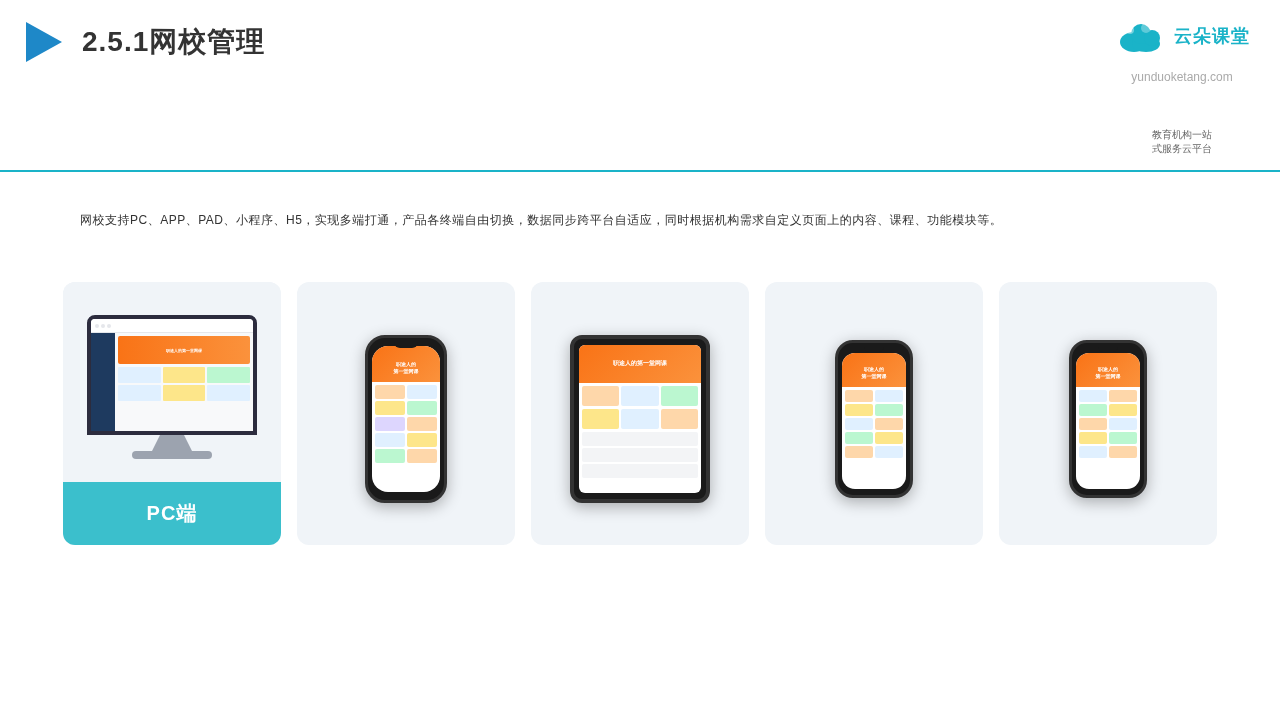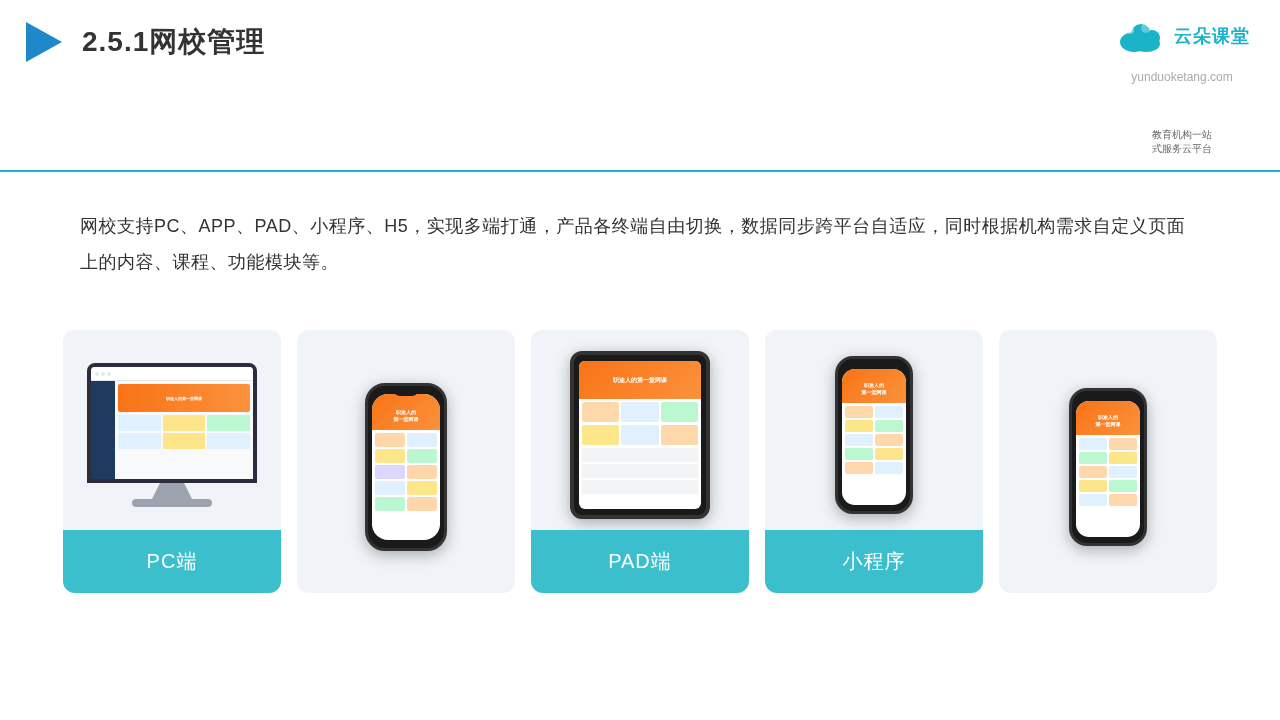--- a/index.html
+++ b/index.html
@@ -53,21 +53,21 @@
     .logo-text-main {
       font-size: 18px;
       color: #1ab3c8;
       font-weight: 600;
       letter-spacing: 1px;
     }
 
     
     .description {
       padding: 36px 80px 20px 80px;
-      font-size: 18px;
+      font-size: 12px;
       color: #333;
       line-height: 2;
       letter-spacing: 0.5px;
     }
 
     
     .cards-area {
       display: flex;
       gap: 16px;
       padding: 20px 60px 0 60px;
@@ -93,21 +93,21 @@
       min-height: 200px;
       background: #f0f4f8;
     }
 
     .device-label {
       background: #3bbfcc;
       color: #fff;
       text-align: center;
       font-size: 20px;
       padding: 18px 0;
-      font-weight: 400;
+      font-weight: 700;
       letter-spacing: 1px;
     }
 
     
     .pc-monitor {
       position: relative;
     }
     .monitor-frame {
       width: 170px;
       height: 120px;
@@ -497,21 +497,20 @@
               <div class="tablet-card"></div>
               <div class="tablet-card orange"></div>
             </div>
             <div class="tablet-wide"></div>
             <div class="tablet-wide"></div>
             <div class="tablet-wide"></div>
           </div>
         </div>
       </div>
     </div>
-    <div class="device-label">PAD端</div>
   </div>
 
   <div class="device-card">
     <div class="device-image-area">
       <div class="phone-sm">
         <div class="phone-sm-notch"></div>
         <div class="phone-sm-screen">
           <div class="phone-sm-top">
             <span class="phone-sm-text">职途人的<br>第一堂网课</span>
           </div>
@@ -533,21 +532,20 @@
               <div class="phone-sm-card yellow"></div>
             </div>
             <div class="phone-sm-row">
               <div class="phone-sm-card orange"></div>
               <div class="phone-sm-card"></div>
             </div>
           </div>
         </div>
       </div>
     </div>
-    <div class="device-label">小程序</div>
   </div>
 
   <div class="device-card">
     <div class="device-image-area">
       <div class="phone-sm">
         <div class="phone-sm-notch"></div>
         <div class="phone-sm-screen">
           <div class="phone-sm-top">
             <span class="phone-sm-text">职途人的<br>第一堂网课</span>
           </div>

